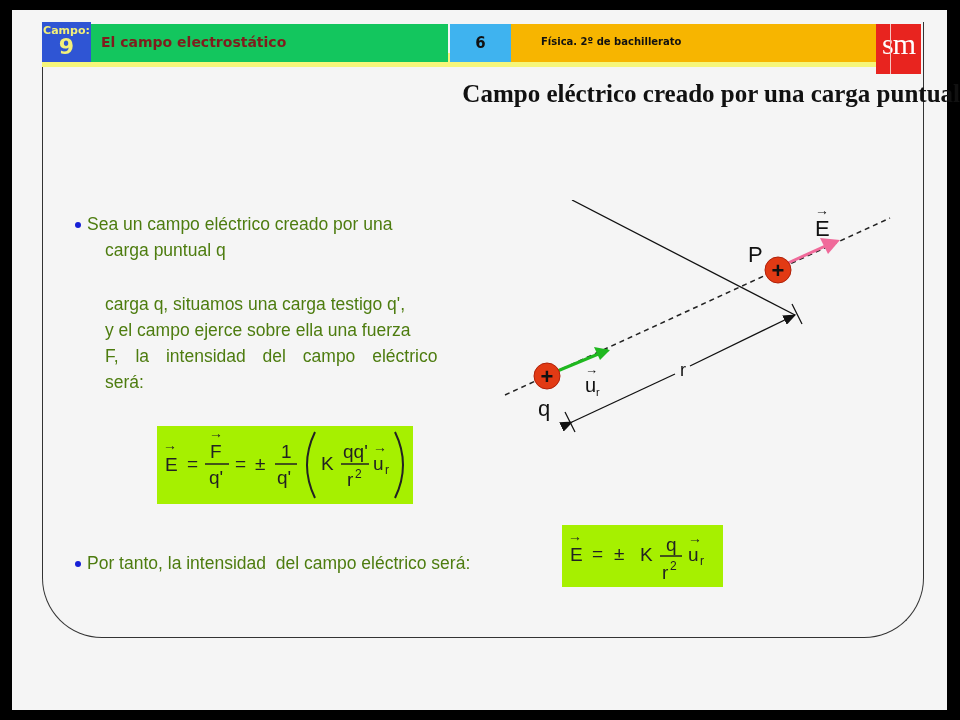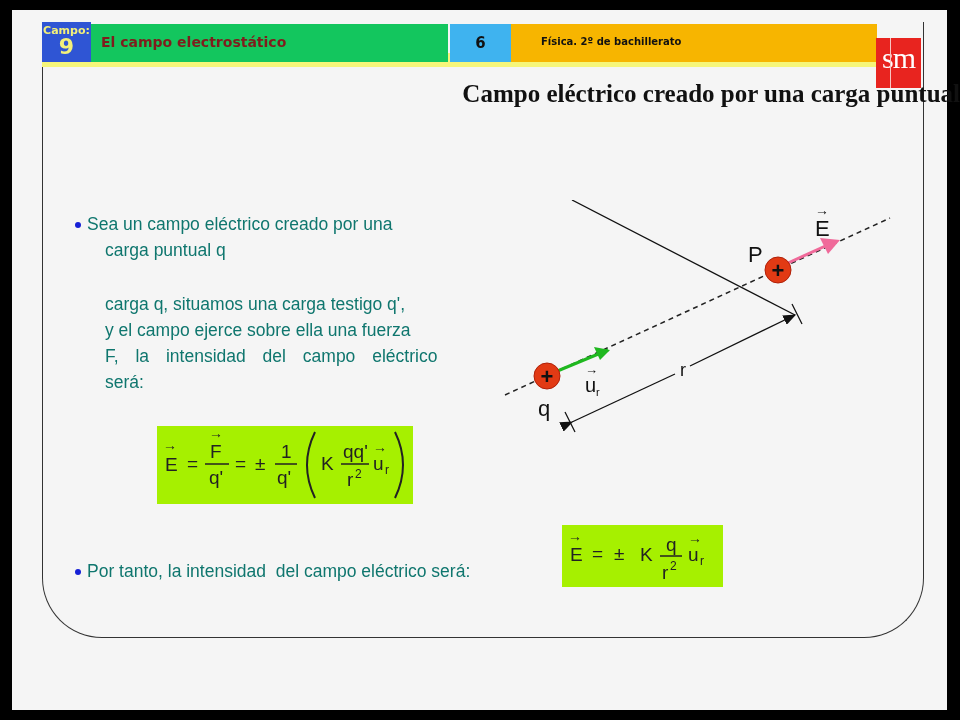--- a/index.html
+++ b/index.html
@@ -14,25 +14,25 @@
   .tema .num { color:#f3f07a; font-weight:bold; font-size:22px; line-height:22px; font-family:"DejaVu Sans", sans-serif; }
   .topic { position:absolute; left:79px; top:14px; width:357px; height:38px; background:#13c65e; }
   .topic span { position:absolute; left:10px; top:10px; font-weight:bold; font-size:14px; font-family:"DejaVu Sans", sans-serif; color:#7f1d1d; }
   .pagebox { position:absolute; left:438px; top:14px; width:61px; height:38px; background:#3fb3ef; text-align:center; }
   .pagebox span { line-height:38px; font-weight:bold; font-size:15px; font-family:"DejaVu Sans", sans-serif; color:#111; }
   .course { position:absolute; left:499px; top:14px; width:366px; height:38px; background:#f7b500; }
   .course span { position:absolute; left:30px; top:12px; font-weight:bold; font-size:10px; font-family:"DejaVu Sans", sans-serif; color:#111; }
   .logo { position:absolute; left:866px; top:14px; width:45px; height:50px; background:#e8241f; color:#fff; font-family:"Liberation Serif", serif; font-size:30px; line-height:40px; text-align:center; letter-spacing:-1px; }
   .logo .sep { position:absolute; left:14px; top:0; width:1px; height:50px; background:#f7c5c0; }
   .title { position:absolute; left:0; top:80px; width:960px; text-align:right; font-family:"Liberation Serif", serif; font-weight:bold; font-size:25px; color:#111; }
-  .para { position:absolute; font-size:17.5px; color:#0f766e; line-height:26px; }
+  .para { position:absolute; font-size:17.5px; color:#4d7c0f; line-height:26px; }
   .bullet { display:inline-block; width:6px; height:6px; border-radius:50%; background:#1620d6; vertical-align:middle; margin-right:6px; }
   .p1 { left:75px; top:211px; width:400px; }
   .p2 { left:75px; top:291px; width:400px; }
-  .p3 { left:75px; top:550px; width:480px;margin-top:8px; }
+  .p3 { left:75px; top:550px; width:480px; }
   .indent { padding-left:30px; }
   .justify { text-align:justify; text-align-last:left; }
   .eqbox { position:absolute; background:#a6f000; }
   .eq1 { left:157px; top:426px; width:256px; height:78px; }
   .eq2 { left:562px; top:525px; width:161px; height:62px; }
   svg text { font-family:"Liberation Sans", sans-serif; }
 </style>
 </head>
 <body>
 
@@ -46,21 +46,21 @@
 </div>
 <div class="topic" style="left:91px; top:24px;">
   <span>El campo electrostático</span>
 </div>
 <div class="pagebox" style="left:450px; top:24px;">
   <span>6</span>
 </div>
 <div class="course" style="left:511px; top:24px;">
   <span>Física. 2º de bachillerato</span>
 </div>
-<div class="logo" style="left:876px; top:24px;margin-top:14px;">
+<div class="logo" style="left:876px; top:24px;">
   <div class="sep"></div>
   <span>sm</span>
 </div>
 
 <div class="title">Campo eléctrico creado por una carga puntual</div>
 
 <div class="para p1">
   <div class="justify"><span class="bullet"></span><span>Sea un campo eléctrico creado por una</span></div>
   <div class="indent">carga puntual q</div>
 </div>

